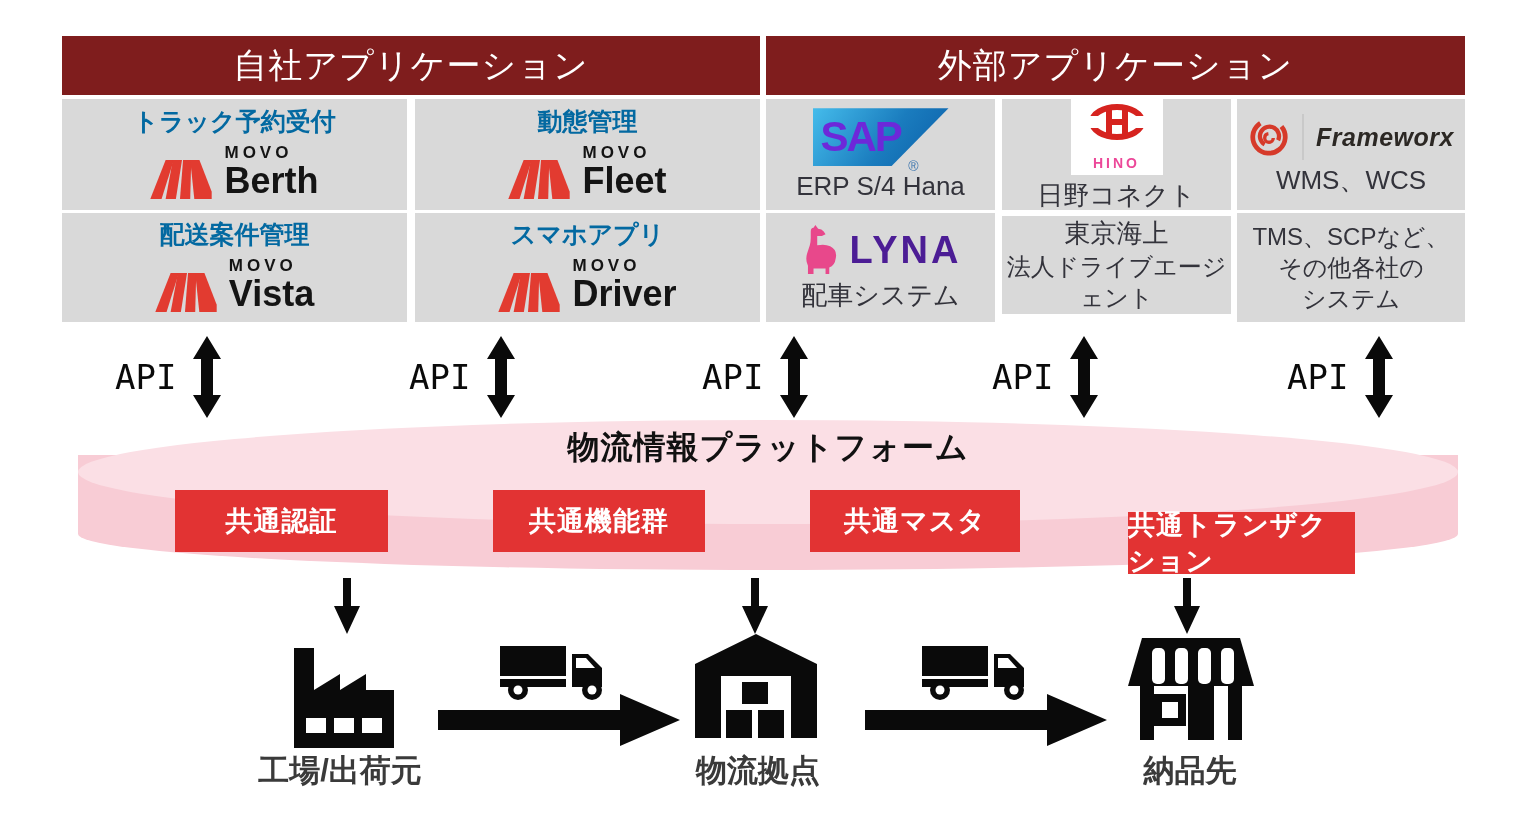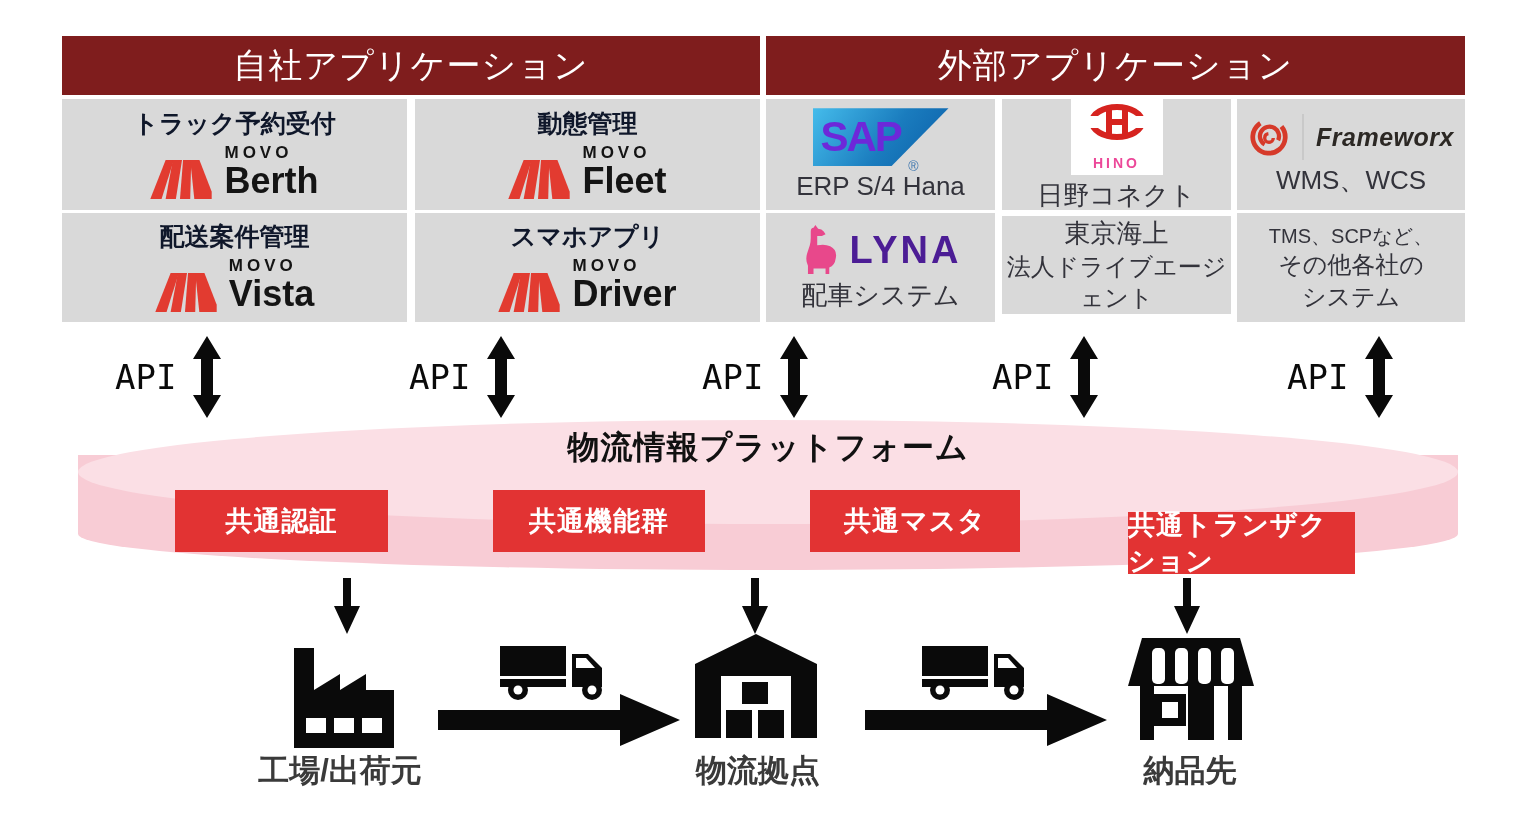--- a/index.html
+++ b/index.html
@@ -2,21 +2,21 @@
 <html><head>
 <meta charset="utf-8">
 <style>
   html,body{margin:0;padding:0;background:#fff;}
   #canvas{position:relative;width:1536px;height:819px;background:#fff;
           font-family:"Liberation Sans",sans-serif;overflow:hidden;}
   .abs{position:absolute;}
   .header{background:#7f1d1d;color:#fff;display:flex;align-items:center;justify-content:center;
           font-size:34px;font-weight:500;letter-spacing:1px;}
   .gbox{background:#d9d9d9;display:flex;flex-direction:column;align-items:center;justify-content:center;}
-  .own-cat{font-size:25px;font-weight:800;color:#0f172a;line-height:1.1;}
+  .own-cat{font-size:25px;font-weight:800;color:#0369a1;line-height:1.1;font-family:Liberation Mono, monospace;}
   .movo-row{display:flex;align-items:flex-end;gap:12px;margin-top:6px;}
   .movo-text{display:flex;flex-direction:column;align-items:flex-start;line-height:1;}
   .movo-brand{font-size:17px;font-weight:800;letter-spacing:4px;color:#141414;}
   .movo-product{font-size:36px;font-weight:800;color:#141414;margin-top:2px;}
   .ext-label{font-size:26px;color:#33333b;margin-top:6px;line-height:1.1;}
   .ext-lines{font-size:25px;color:#33333b;line-height:1.3;text-align:center;font-weight:500;}
   .api-group{display:flex;align-items:center;gap:16px;}
   .api-label{font-family:"DejaVu Sans Mono",monospace;font-size:34px;color:#0a0a0a;}
   .module{background:#e23333;color:#fff;display:flex;align-items:center;justify-content:center;
           font-size:27px;font-weight:600;letter-spacing:1px;}
@@ -212,21 +212,21 @@
         </svg>
       <span class="lyna-text">LYNA</span>
     </div>
     <div class="ext-label">配車システム</div>
   </div>
   <div class="abs gbox" style="left:1002px;top:216px;width:229px;height:98px">
     <div class="ext-lines" style="font-size:26px">東京海上</div>
     <div class="ext-lines" style="font-size:24px">法人ドライブエージェント</div>
   </div>
   <div class="abs gbox" style="left:1237px;top:213px;width:228px;height:109px">
-    <div class="ext-lines" style="font-size:20px">TMS、SCPなど、</div>
+    <div class="ext-lines" style="font-size:24px">TMS、SCPなど、</div>
     <div class="ext-lines" style="font-size:24px">その他各社の</div>
     <div class="ext-lines" style="font-size:24px">システム</div>
   </div>
 
   <div class="abs api-group" style="left:115px;top:336px">
     <span class="api-label">API</span>
     <svg width="30" height="82">
         <use href="#sym-dblarrow"></use>
       </svg>
   </div>

